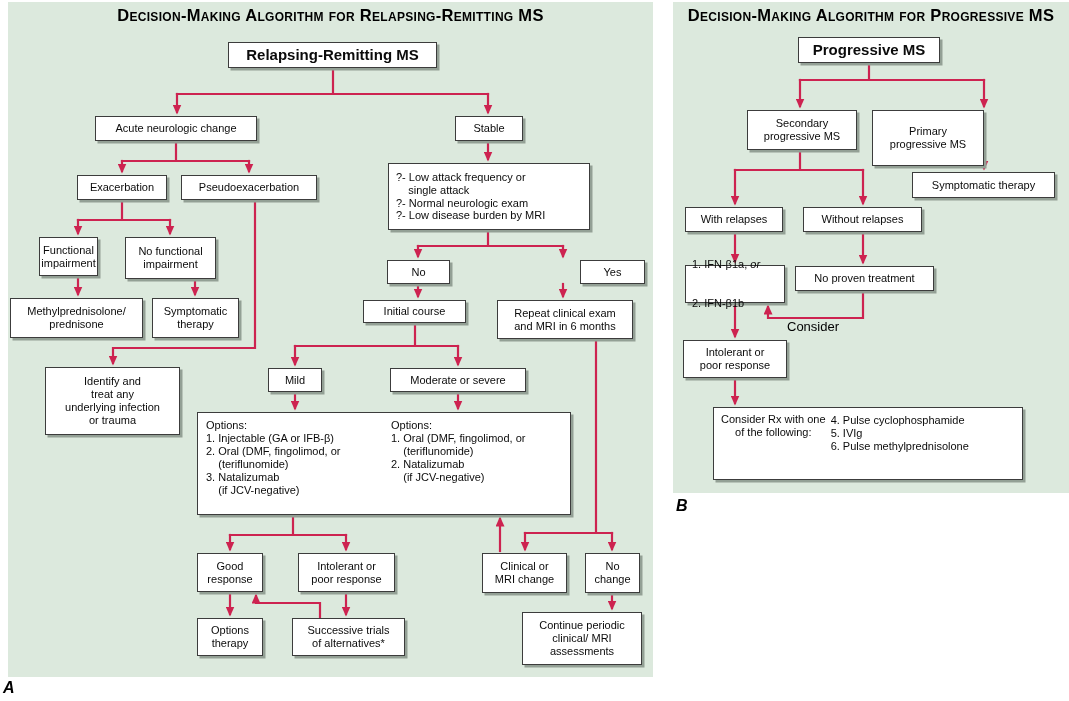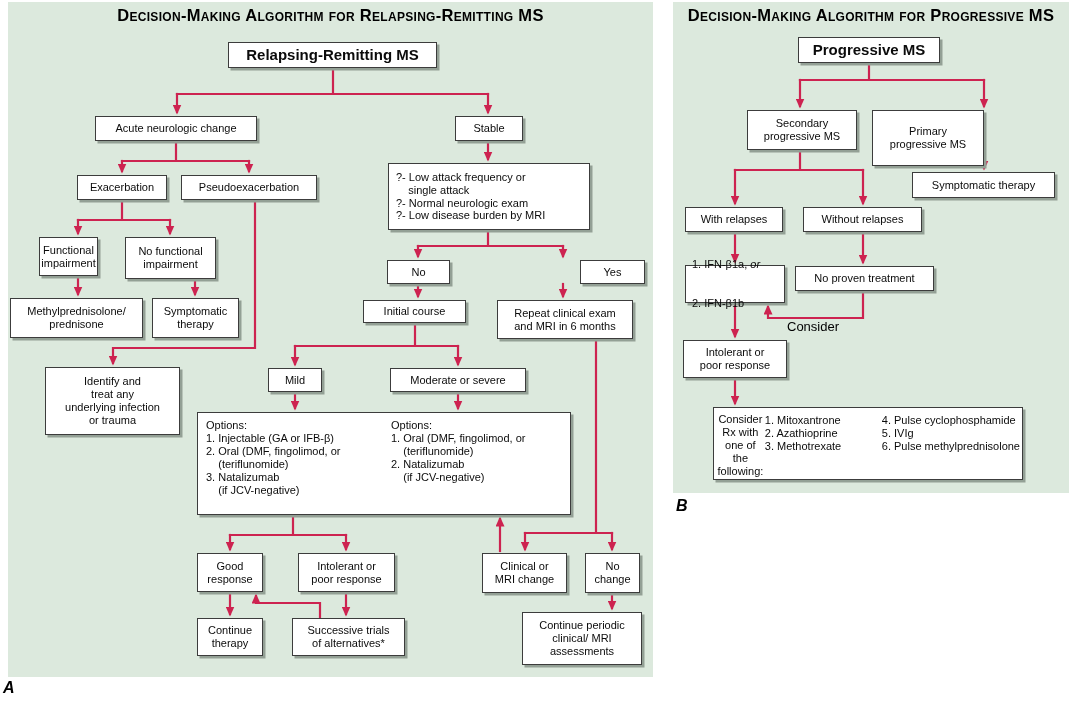--- a/index.html
+++ b/index.html
@@ -136,21 +136,21 @@
 1. Oral (DMF, fingolimod, or
     (teriflunomide)
 2. Natalizumab
     (if JCV-negative)</div>
   </div>
 </div>
 <div class="box" style="left:197px;top:553px;width:66px;height:39px;">Good
 response</div>
 <div class="box" style="left:298px;top:553px;width:97px;height:39px;">Intolerant or
 poor response</div>
-<div class="box" style="left:197px;top:618px;width:66px;height:38px;">Continue
+<div class="box" style="left:197px;top:618px;width:66px;height:38px;">Options
 therapy</div>
 <div class="box" style="left:292px;top:618px;width:113px;height:38px;">Successive trials
 of alternatives*</div>
 <div class="box" style="left:482px;top:553px;width:85px;height:40px;">Clinical or
 MRI change</div>
 <div class="box" style="left:585px;top:553px;width:55px;height:40px;">No
 change</div>
 <div class="box" style="left:522px;top:612px;width:120px;height:53px;">Continue periodic
 clinical/ MRI
 assessments</div>
@@ -172,20 +172,17 @@
     <div>2. IFN-β1b</div>
   </div>
 </div>
 <div class="box" style="left:795px;top:266px;width:139px;height:25px;">No proven treatment</div>
 <div class="float-label" style="left:787px;top:319px;">Consider</div>
 <div class="box" style="left:683px;top:340px;width:104px;height:38px;">Intolerant or
 poor response</div>
 <div class="box topleft" style="left:713px;top:407px;width:310px;height:73px;padding:5px 2px;flex-direction:row;align-items:stretch;">
   <div style="text-align:center;">Consider Rx with one of the following:</div>
   <div class="rxcols">
-    <div class="pre rxc1">1. Mitoxantrone
-2. Azathioprine
-3. Methotrexate</div>
     <div class="pre rxc2">4. Pulse cyclophosphamide
 5. IVIg
 6. Pulse methylprednisolone</div>
   </div>
 </div>
 
 </body></html>

